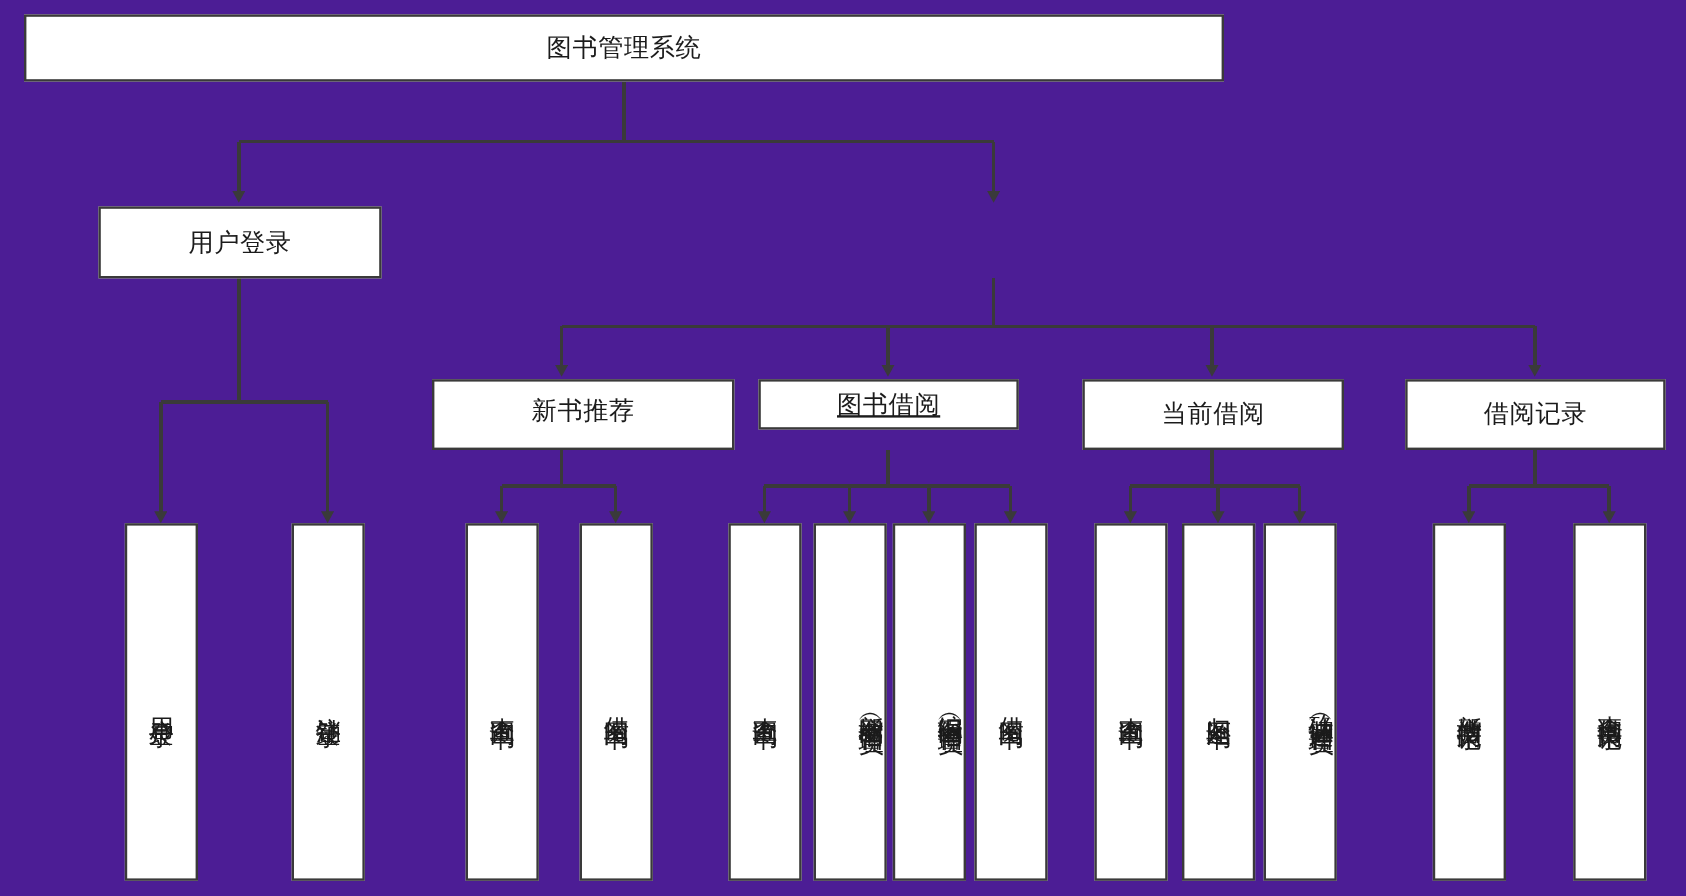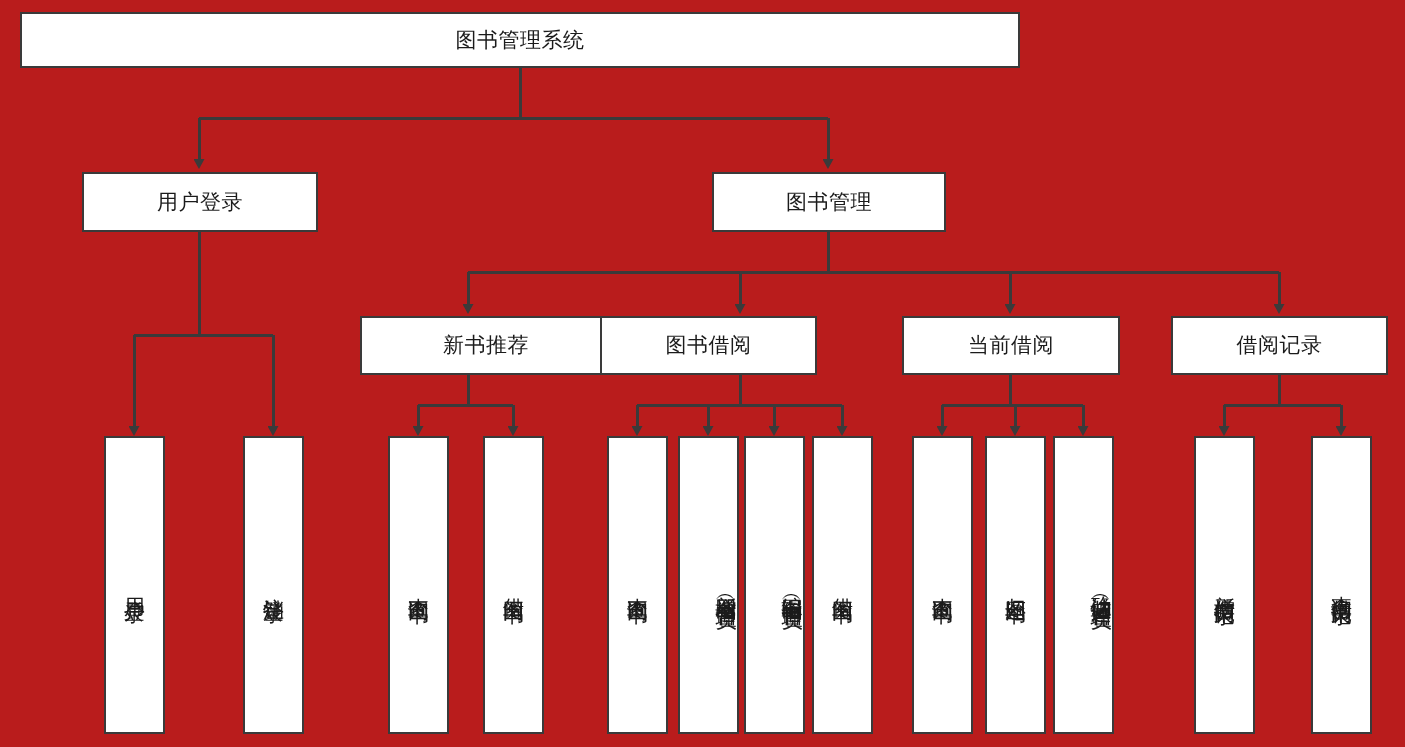--- a/index.html
+++ b/index.html
@@ -7,21 +7,21 @@
     padding: 0;
     background: #ffffff;
   }
   body {
     font-family: "DejaVu Sans", "Liberation Sans", sans-serif;
   }
   #canvas {
     position: relative;
     width: 1405px;
     height: 747px;
-    background: #b91c1c;
+    background: #4c1d95;
     overflow: hidden;
   }
   #edges {
     position: absolute;
     left: 0;
     top: 0;
     width: 1405px;
     height: 747px;
   }
   .node {
@@ -125,28 +125,25 @@
     </g>
   </svg>
 
   <div class="node horizontal" style="left:20px; top:12px; width:1000px; height:56px;">
     <span class="node-label">图书管理系统</span>
   </div>
 
   <div class="node horizontal" style="left:82px; top:172px; width:236px; height:60px;">
     <span class="node-label">用户登录</span>
   </div>
-  <div class="node horizontal" style="left:712px; top:172px; width:234px; height:60px;">
-    <span class="node-label">图书管理</span>
-  </div>
 
-  <div class="node horizontal" style="left:360px; top:316px; width:252px; height:59px;">
+  <div class="node horizontal" style="left:360px; top:316px; width:252px; height:59px;font-family:Liberation Mono, monospace;">
     <span class="node-label">新书推荐</span>
   </div>
-  <div class="node horizontal" style="left:600px; top:316px; width:217px; height:59px;">
+  <div class="node horizontal" style="left:632px; top:316px; width:217px; height:42px;text-decoration:underline;">
     <span class="node-label">图书借阅</span>
   </div>
   <div class="node horizontal" style="left:1171px; top:316px; width:217px; height:59px;">
     <span class="node-label">借阅记录</span>
   </div>
   <div class="node horizontal" style="left:902px; top:316px; width:218px; height:59px;">
     <span class="node-label">当前借阅</span>
   </div>
 
   <div class="node vertical short" style="left:104px; top:436px; width:61px; height:298px;">

